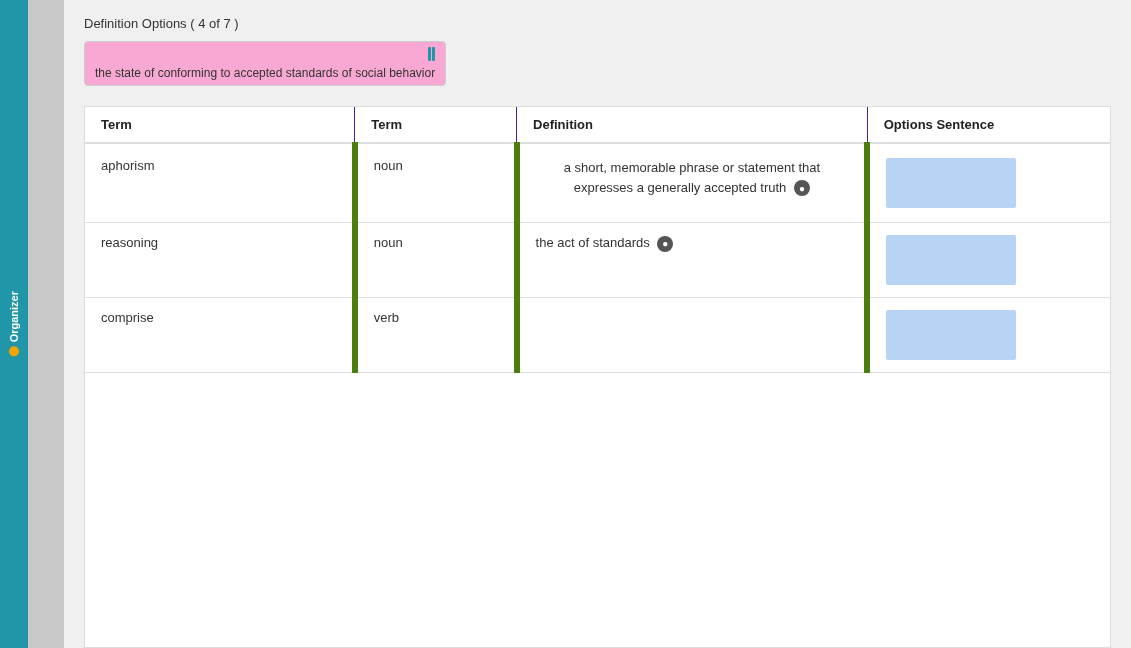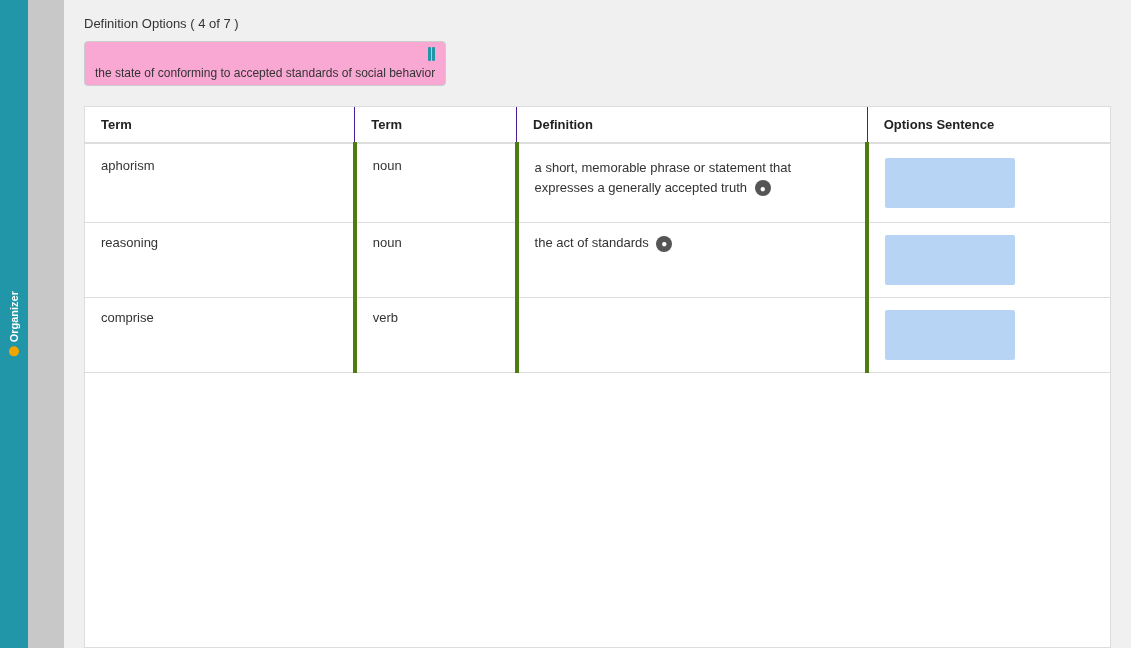--- a/index.html
+++ b/index.html
@@ -126,21 +126,21 @@
 
     tbody tr {
       border-bottom: 1px solid #ddd;
     }
 
     tbody td {
       padding: 12px 16px;
       font-size: 13px;
       color: #333;
       vertical-align: top;
-      border-right: 4px solid #4d7c0f;
+      border-right: 6px solid #4d7c0f;
     }
 
     tbody td:last-child {
       border-right: none;
     }
 
     .definition-cell {
       position: relative;
     }
 
@@ -177,20 +177,21 @@
     .def-col { width: 260px; }
     .sample-col { width: 180px; }
 
     .row-aphorism td {
       padding-top: 14px;
       padding-bottom: 14px;
     }
 
     .def-text-block {
       line-height: 1.5;
+      text-align: center;
     }
   </style>
 </head>
 <body>
 
 <div class="sidebar">
   <div class="sidebar-label">
     <span class="sidebar-dot"></span>
     <span>Organizer</span>
   </div>

